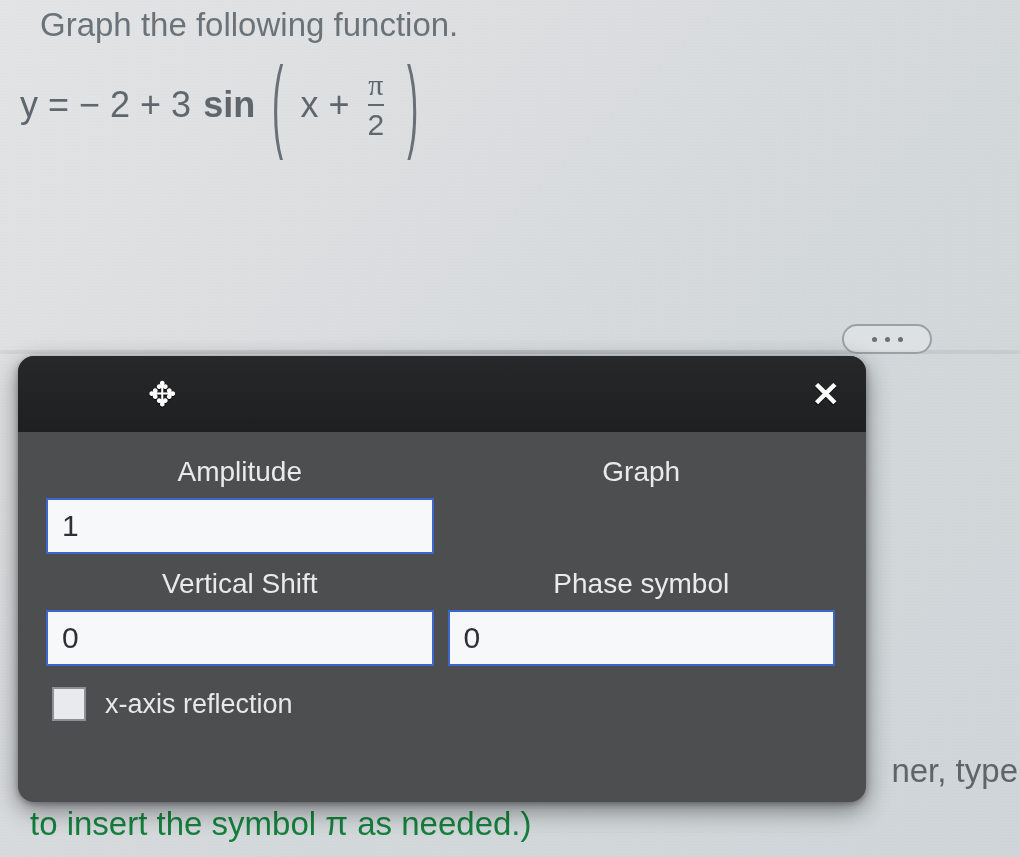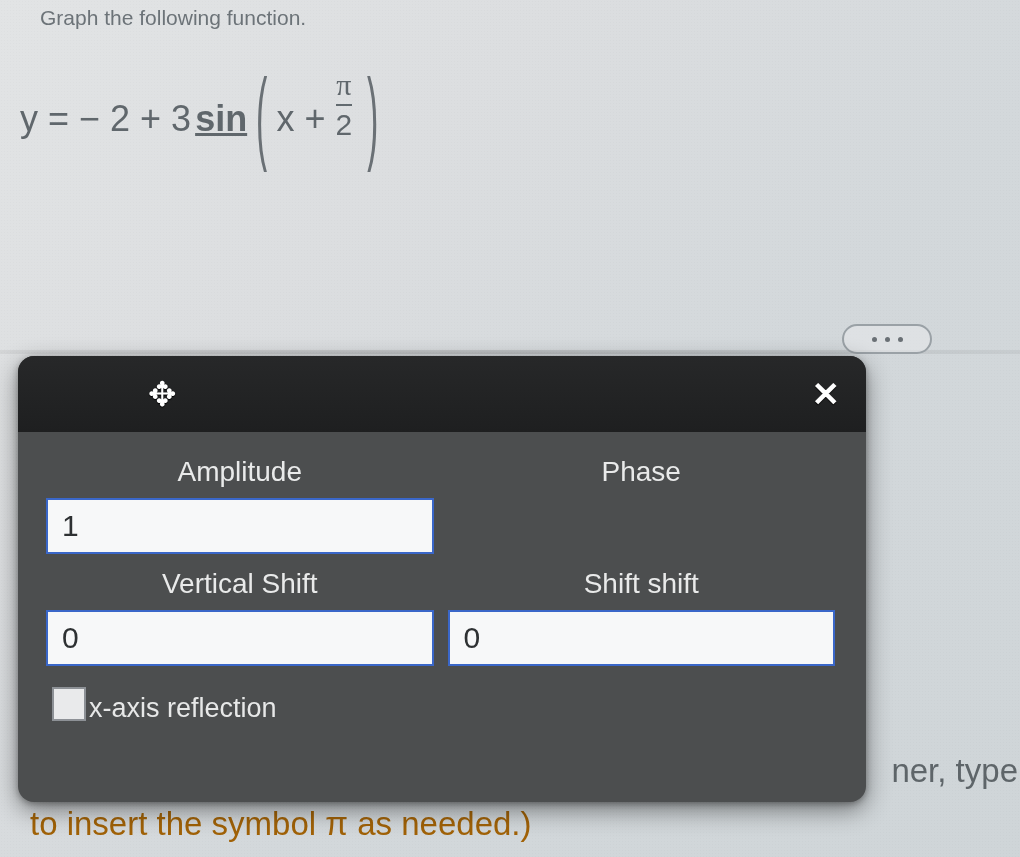--- a/index.html
+++ b/index.html
@@ -20,33 +20,33 @@
     background-image: radial-gradient(rgba(0,0,0,0.02) 1px, transparent 1px);
     background-size: 3px 3px;
     pointer-events: none;
   }
   
   .question {
     position: absolute;
     left: 40px;
     top: 6px;
     color: #6c7378;
-    font-size: 21px;
+    font-size: 33px;
   }
   .equation {
     position: absolute;
     left: 20px;
     top: 70px;
     color: #60676c;
     font-size: 36px;
     display: flex;
-    align-items: flex-end;
-    gap: 4px;
-  }
-  .equation .sin { font-weight: bold; text-decoration: underline; }
+    align-items: center;
+    gap: 12px;
+  }
+  .equation .sin { font-weight: bold; }
   .paren {
     display: inline-block;
     transform: scaleY(2.6) scaleX(0.85);
     transform-origin: center;
     font-size: 40px;
     font-weight: 300;
     color: #6a7075;
     margin: 0 4px;
     position: relative;
     top: -2px;
@@ -96,21 +96,21 @@
     right: 2px;
     top: 752px;
     color: #5e6569;
     font-size: 33px;
     margin-left: 44px;
   }
   .behind-text2 {
     position: absolute;
     left: 30px;
     top: 805px;
-    color: #a16207;
+    color: #15803d;
     font-size: 33px;
   }
   .pi-char { font-family: 'Times New Roman', serif; }
 
   
   .dialog {
     position: absolute;
     left: 18px;
     top: 356px;
     width: 848px;
@@ -176,21 +176,22 @@
   .row2 { margin-top: 6px; }
   .row2 .cell-label { margin-top: 8px; }
   .row3 {
     display: flex;
     gap: 14px;
     margin-top: 18px;
   }
   .check-wrap {
     flex: 1;
     display: flex;
-    align-items: flex-end;
+    align-items: center;
+    gap: 16px;
     padding-left: 2px;
   }
   .check-wrap input[type="checkbox"] {
     width: 34px;
     height: 34px;
     appearance: none;
     border: 2px solid #8d9196;
     background: #e9eaeb;
     cursor: pointer;
     flex-shrink: 0;
@@ -248,31 +249,31 @@
     <span class="close-icon">✕</span>
   </div>
   <div class="dialog-body">
 
     <div class="row">
       <div class="cell">
         <div class="cell-label">Amplitude</div>
         <input type="text" value="1" style="">
       </div>
       <div class="cell">
-        <div class="cell-label">Phase</div>
+        <div class="cell-label">Graph</div>
       </div>
     </div>
 
     <div class="row row2">
       <div class="cell">
         <div class="cell-label">Vertical Shift</div>
         <input type="text" value="0" style="">
       </div>
       <div class="cell">
-        <div class="cell-label">Shift shift</div>
+        <div class="cell-label">Phase symbol</div>
         <input type="text" value="0" style="">
       </div>
     </div>
 
     <div class="row3">
       <div class="check-wrap">
         <input type="checkbox" id="xr" style="">
         <label for="xr">x-axis reflection</label>
       </div>
     </div>

